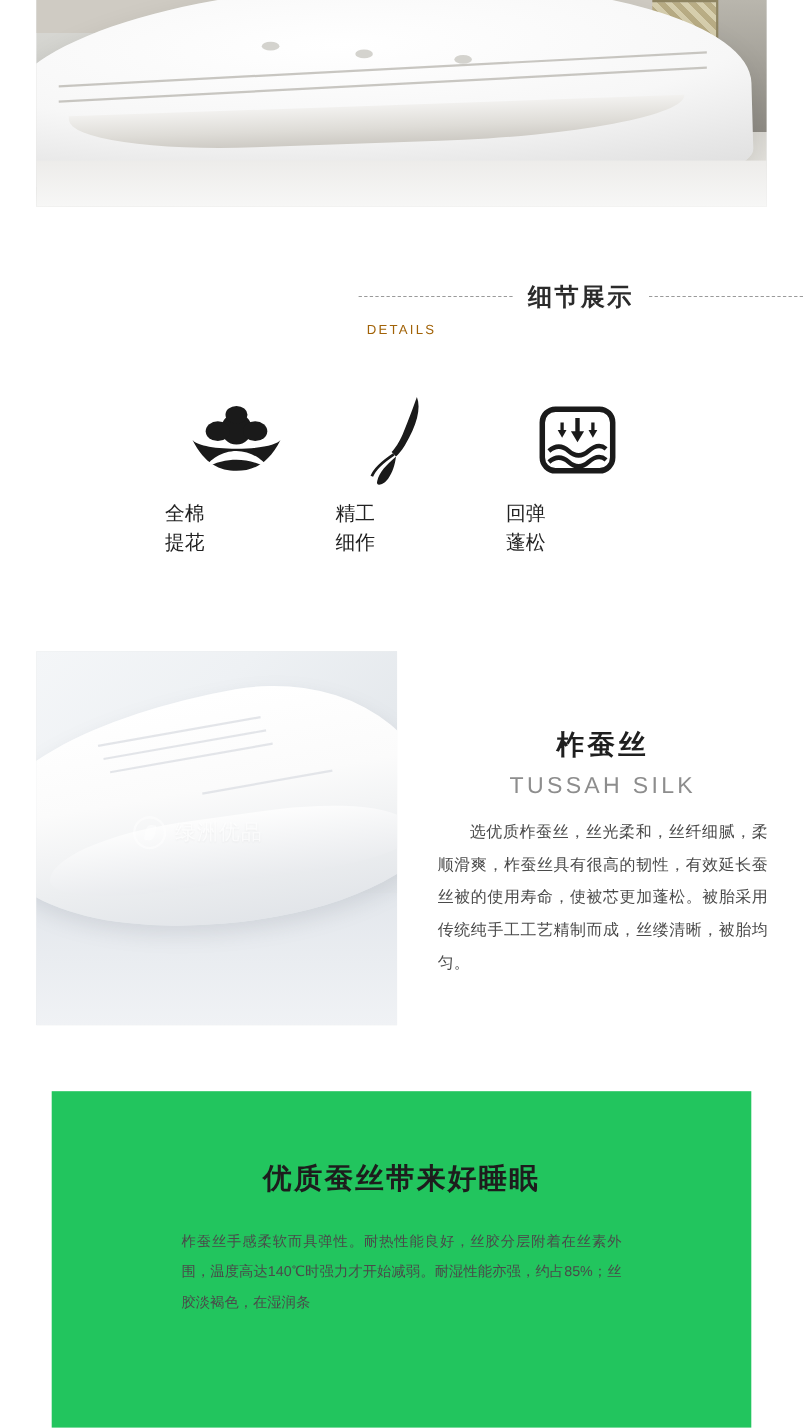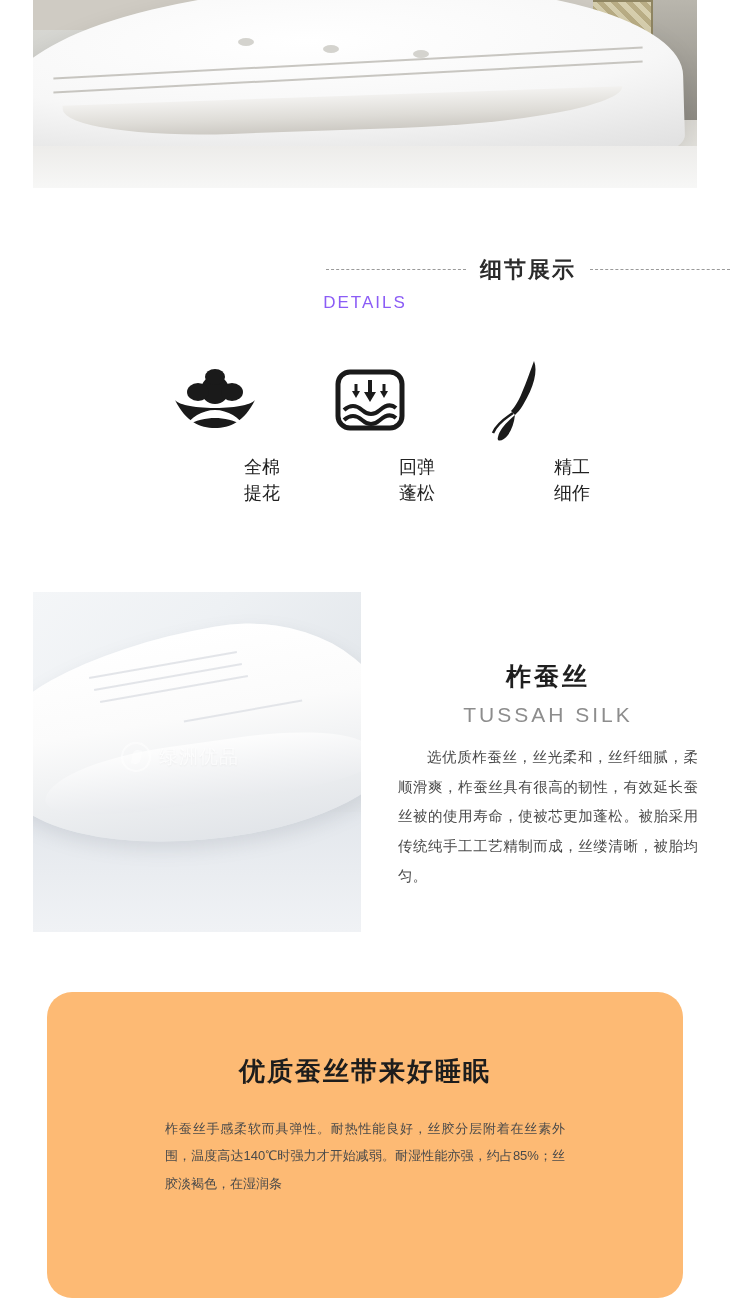--- a/index.html
+++ b/index.html
@@ -160,38 +160,38 @@
     border-top: 1px dashed #9a9a9a;
   }
   .dh-cn {
     font-size: 22px;
     font-weight: bold;
     color: #2b2b2b;
     letter-spacing: 2px;
   }
   .dh-en {
     margin-top: 8px;
-    font-size: 17px;
-    color: #8b5cf6;
+    font-size: 12px;
+    color: #a16207;
     letter-spacing: 2px;
   }
 
   
   .features {
     position: absolute;
     left: 150px;
     top: 360px;
     width: 440px;
     display: flex;
     justify-content: space-between;
     align-items: flex-start;
   }
   .feature {
     width: 130px;
-    text-align: right;
+    text-align: left;
   }
   .feature .ficon {
     height: 80px;
     display: flex;
     align-items: center;
     justify-content: center;
   }
   .feature .flabel {
     margin-top: 14px;
     font-size: 18px;
@@ -312,22 +312,21 @@
     text-indent: 2em;
   }
 
   
   .grey-block {
     position: absolute;
     left: 47px;
     top: 992px;
     width: 636px;
     height: 306px;
-    background: #fdba74;
-    border-radius: 25px;
+    background: #22c55e;
   }
   .gb-title {
     margin-top: 62px;
     text-align: center;
     font-size: 26px;
     font-weight: bold;
     color: #1d1d1d;
     letter-spacing: 2px;
   }
   .gb-sub {
@@ -388,52 +387,52 @@
             <ellipse cx="26" cy="28" rx="11" ry="9"></ellipse>
             <ellipse cx="60" cy="28" rx="11" ry="9"></ellipse>
             <ellipse cx="43" cy="13" rx="10" ry="8"></ellipse>
             <path d="M43 44 C20 44 6 40 3 36 C14 58 28 64 43 64 C58 64 72 58 83 36 C80 40 66 44 43 44 Z"></path>
             <path d="M43 46 C30 46 18 54 14 62 C24 56 34 54 43 54 C52 54 62 56 72 62 C68 54 56 46 43 46 Z" fill="#ffffff"></path>
           </g>
         </svg>
       </div>
       <div class="flabel">全棉
 提花</div>
+    </div>
+
+    <div class="feature">
+      <div class="ficon">
+        <svg width="70" height="86" viewBox="0 0 70 86" aria-hidden="true">
+          <path d="M44 4 C48 14 44 30 33 48 C30 53 27 56 25 58 L21 54 C24 51 28 45 31 38 C37 24 41 12 44 4 Z" fill="#1a1a1a"></path>
+          <path d="M25 58 C16 66 10 72 8 80 C6 86 14 84 18 78 C22 72 24 66 25 58 Z" fill="#1a1a1a"></path>
+          <path d="M23 56 C14 62 6 68 3 76" fill="none" stroke="#1a1a1a" stroke-width="2.5"></path>
+        </svg>
+      </div>
+      <div class="flabel">精工
+细作</div>
     </div>
 
     <div class="feature">
       <div class="ficon">
         <svg width="76" height="72" viewBox="0 0 76 72" aria-hidden="true">
           <rect x="6" y="8" width="64" height="56" rx="12" ry="12" fill="none" stroke="#1a1a1a" stroke-width="5"></rect>
           <line x1="38" y1="16" x2="38" y2="32" stroke="#1a1a1a" stroke-width="4"></line>
           <polygon points="38,38 32,28 44,28" fill="#1a1a1a"></polygon>
           <line x1="24" y1="20" x2="24" y2="30" stroke="#1a1a1a" stroke-width="3"></line>
           <polygon points="24,34 20,27 28,27" fill="#1a1a1a"></polygon>
           <line x1="52" y1="20" x2="52" y2="30" stroke="#1a1a1a" stroke-width="3"></line>
           <polygon points="52,34 48,27 56,27" fill="#1a1a1a"></polygon>
           <path d="M12 46 Q21 38 30 46 T48 46 T64 44" fill="none" stroke="#1a1a1a" stroke-width="4"></path>
           <path d="M12 56 Q21 48 30 56 T48 56 T64 54" fill="none" stroke="#1a1a1a" stroke-width="4"></path>
         </svg>
       </div>
       <div class="flabel">回弹
 蓬松</div>
     </div>
 
-    <div class="feature">
-      <div class="ficon">
-        <svg width="70" height="86" viewBox="0 0 70 86" aria-hidden="true">
-          <path d="M44 4 C48 14 44 30 33 48 C30 53 27 56 25 58 L21 54 C24 51 28 45 31 38 C37 24 41 12 44 4 Z" fill="#1a1a1a"></path>
-          <path d="M25 58 C16 66 10 72 8 80 C6 86 14 84 18 78 C22 72 24 66 25 58 Z" fill="#1a1a1a"></path>
-          <path d="M23 56 C14 62 6 68 3 76" fill="none" stroke="#1a1a1a" stroke-width="2.5"></path>
-        </svg>
-      </div>
-      <div class="flabel">精工
-细作</div>
-    </div>
-
   </div>
 
   <div class="silk-photo">
     <div class="sp-bg"></div>
     <div class="lower"></div>
     <div class="fold-main"></div>
     <div class="fold-edge"></div>
     <div class="stripe" style="left:55px; top:72px;"></div>
     <div class="stripe" style="left:60px; top:84px;"></div>
     <div class="stripe" style="left:66px; top:96px;"></div>

